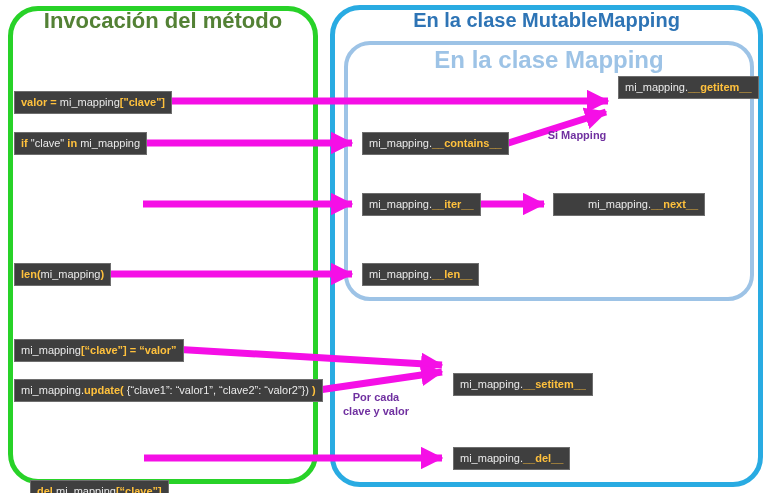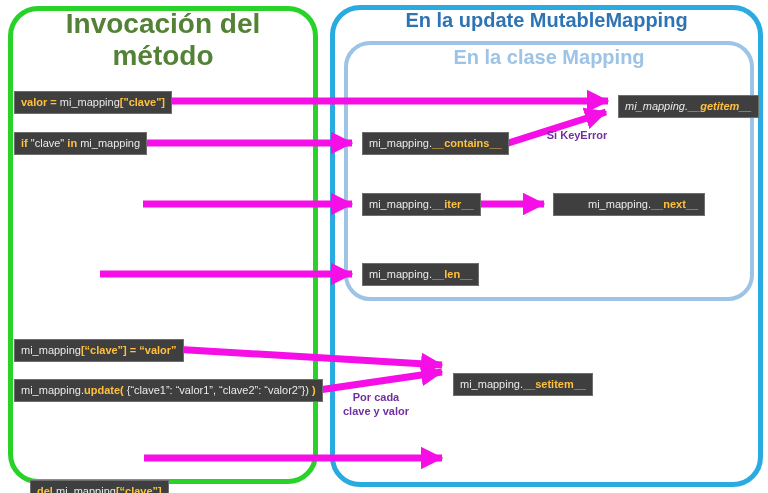--- a/index.html
+++ b/index.html
@@ -5,23 +5,23 @@
   html,body{margin:0;padding:0;background:#ffffff;}
   #canvas{
     position:relative;width:768px;height:493px;background:#ffffff;overflow:hidden;
     font-family:"Liberation Sans",sans-serif;
   }
   .frame{position:absolute;box-sizing:border-box;background:transparent;}
   .frame.green{border:5px solid #28d228;border-radius:30px;}
   .frame.blue{border:5px solid #29abe2;border-radius:30px;}
   .frame.lightblue{border:4px solid #9dc3e6;border-radius:26px;}
   .boxtitle{position:absolute;text-align:center;font-weight:bold;z-index:2;}
-  .t-green{color:#538135;font-size:28px;}
+  .t-green{color:#538135;font-size:22px;}
   .t-blue{color:#2e74b5;font-size:20px;}
-  .t-lblue{color:#9dc3e6;font-size:20px;}
+  .t-lblue{color:#9dc3e6;font-size:24px;}
   .code{
     position:absolute;background:#3f3f3f;border:1px solid #6e6e6e;
     color:#eaeaea;font-size:11px;line-height:13px;padding:4px 6px;
     white-space:nowrap;z-index:10;
   }
   .code .w{color:#eaeaea;font-weight:normal;}
   .code .y{color:#ffc13d;font-weight:bold;}
   .ann{
     position:absolute;color:#7030a0;font-weight:bold;font-size:11px;
     line-height:14px;text-align:center;z-index:9;
@@ -33,21 +33,21 @@
 </head>
 <body>
 
 <div id="canvas">
 
   <div class="frame green" style="left:8px;top:6px;width:310px;height:478px;"></div>
   <div class="frame blue" style="left:330px;top:5px;width:433px;height:482px;"></div>
   <div class="frame lightblue" style="left:344px;top:41px;width:410px;height:260px;"></div>
 
   <div class="boxtitle t-green" style="left:20px;top:8px;width:286px;">Invocación del método</div>
-  <div class="boxtitle t-blue" style="left:340px;top:9px;width:413px;">En la update MutableMapping</div>
+  <div class="boxtitle t-blue" style="left:340px;top:9px;width:413px;">En la clase MutableMapping</div>
   <div class="boxtitle t-lblue" style="left:354px;top:46px;width:390px;">En la clase Mapping</div>
 
   <svg id="arrows" width="768" height="493">
     <defs>
       <marker id="ah" markerWidth="3.2" markerHeight="3.2" refX="3" refY="1.6" orient="auto">
         <path class="head" d="M0,0 L3.2,1.6 L0,3.2 Z"></path>
       </marker>
     </defs>
     <line x1="160" y1="101" x2="608" y2="101" marker-end="url(#ah)"></line>
     <line x1="140" y1="143" x2="352" y2="143" marker-end="url(#ah)"></line>
@@ -55,32 +55,34 @@
     <line x1="143" y1="204" x2="352" y2="204" marker-end="url(#ah)"></line>
     <line x1="468" y1="204" x2="544" y2="204" marker-end="url(#ah)"></line>
     <line x1="100" y1="274" x2="352" y2="274" marker-end="url(#ah)"></line>
     <line x1="172" y1="349" x2="442" y2="365" marker-end="url(#ah)"></line>
     <line x1="312" y1="391" x2="442" y2="372" marker-end="url(#ah)"></line>
     <line x1="144" y1="458" x2="442" y2="458" marker-end="url(#ah)"></line>
   </svg>
 
   <div class="code" style="left:14px;top:91px;"><span class="y">valor = </span><span class="w">mi_mapping</span><span class="y">["clave"]</span></div>
   <div class="code" style="left:14px;top:132px;"><span class="y">if </span><span class="w">"clave" </span><span class="y">in</span><span class="w"> mi_mapping</span></div>
+  <div class="code" style="left:14px;top:263px;"><span class="y">len(</span><span class="w">mi_mapping</span><span class="y">)</span></div>
   <div class="code" style="left:14px;top:339px;"><span class="w">mi_mapping</span><span class="y">[“clave”] = “valor”</span></div>
   <div class="code" style="left:14px;top:379px;"><span class="w">mi_mapping.</span><span class="y">update(</span><span class="w"> {“clave1”: “valor1”, “clave2”: “valor2”})</span><span class="y"> )</span></div>
   <div class="code" style="left:30px;top:448px;margin-top:32px;"><span class="y">del</span><span class="w"> mi_mapping</span><span class="y">[“clave”]</span></div>
 
-  <div class="code" style="left:618px;top:95px;font-style:italic;"><span class="w">mi_mapping.</span><span class="y">__getitem__</span></div>
+  <div class="code" style="left:618px;top:76px;"><span class="w">mi_mapping.</span><span class="y">__getitem__</span></div>
   <div class="code" style="left:362px;top:132px;"><span class="w">mi_mapping.</span><span class="y">__contains__</span></div>
   <div class="code" style="left:362px;top:193px;"><span class="w">mi_mapping.</span><span class="y">__iter__</span></div>
   <div class="code" style="left:553px;top:193px;padding-left:34px;"><span class="w">mi_mapping.</span><span class="y">__next__</span></div>
   <div class="code" style="left:362px;top:263px;"><span class="w">mi_mapping.</span><span class="y">__len__</span></div>
   <div class="code" style="left:453px;top:373px;"><span class="w">mi_mapping.</span><span class="y">__setitem__</span></div>
+  <div class="code" style="left:453px;top:447px;"><span class="w">mi_mapping.</span><span class="y">__del__</span></div>
 
   <div class="ann" style="left:492px;top:128px;width:170px;">
-    <div>Si KeyError</div>
+    <div>Si Mapping</div>
   </div>
   <div class="ann" style="left:326px;top:390px;width:100px;">
     <div>Por cada</div>
     <div>clave y valor</div>
   </div>
 
 </div>
 
 </body></html>

